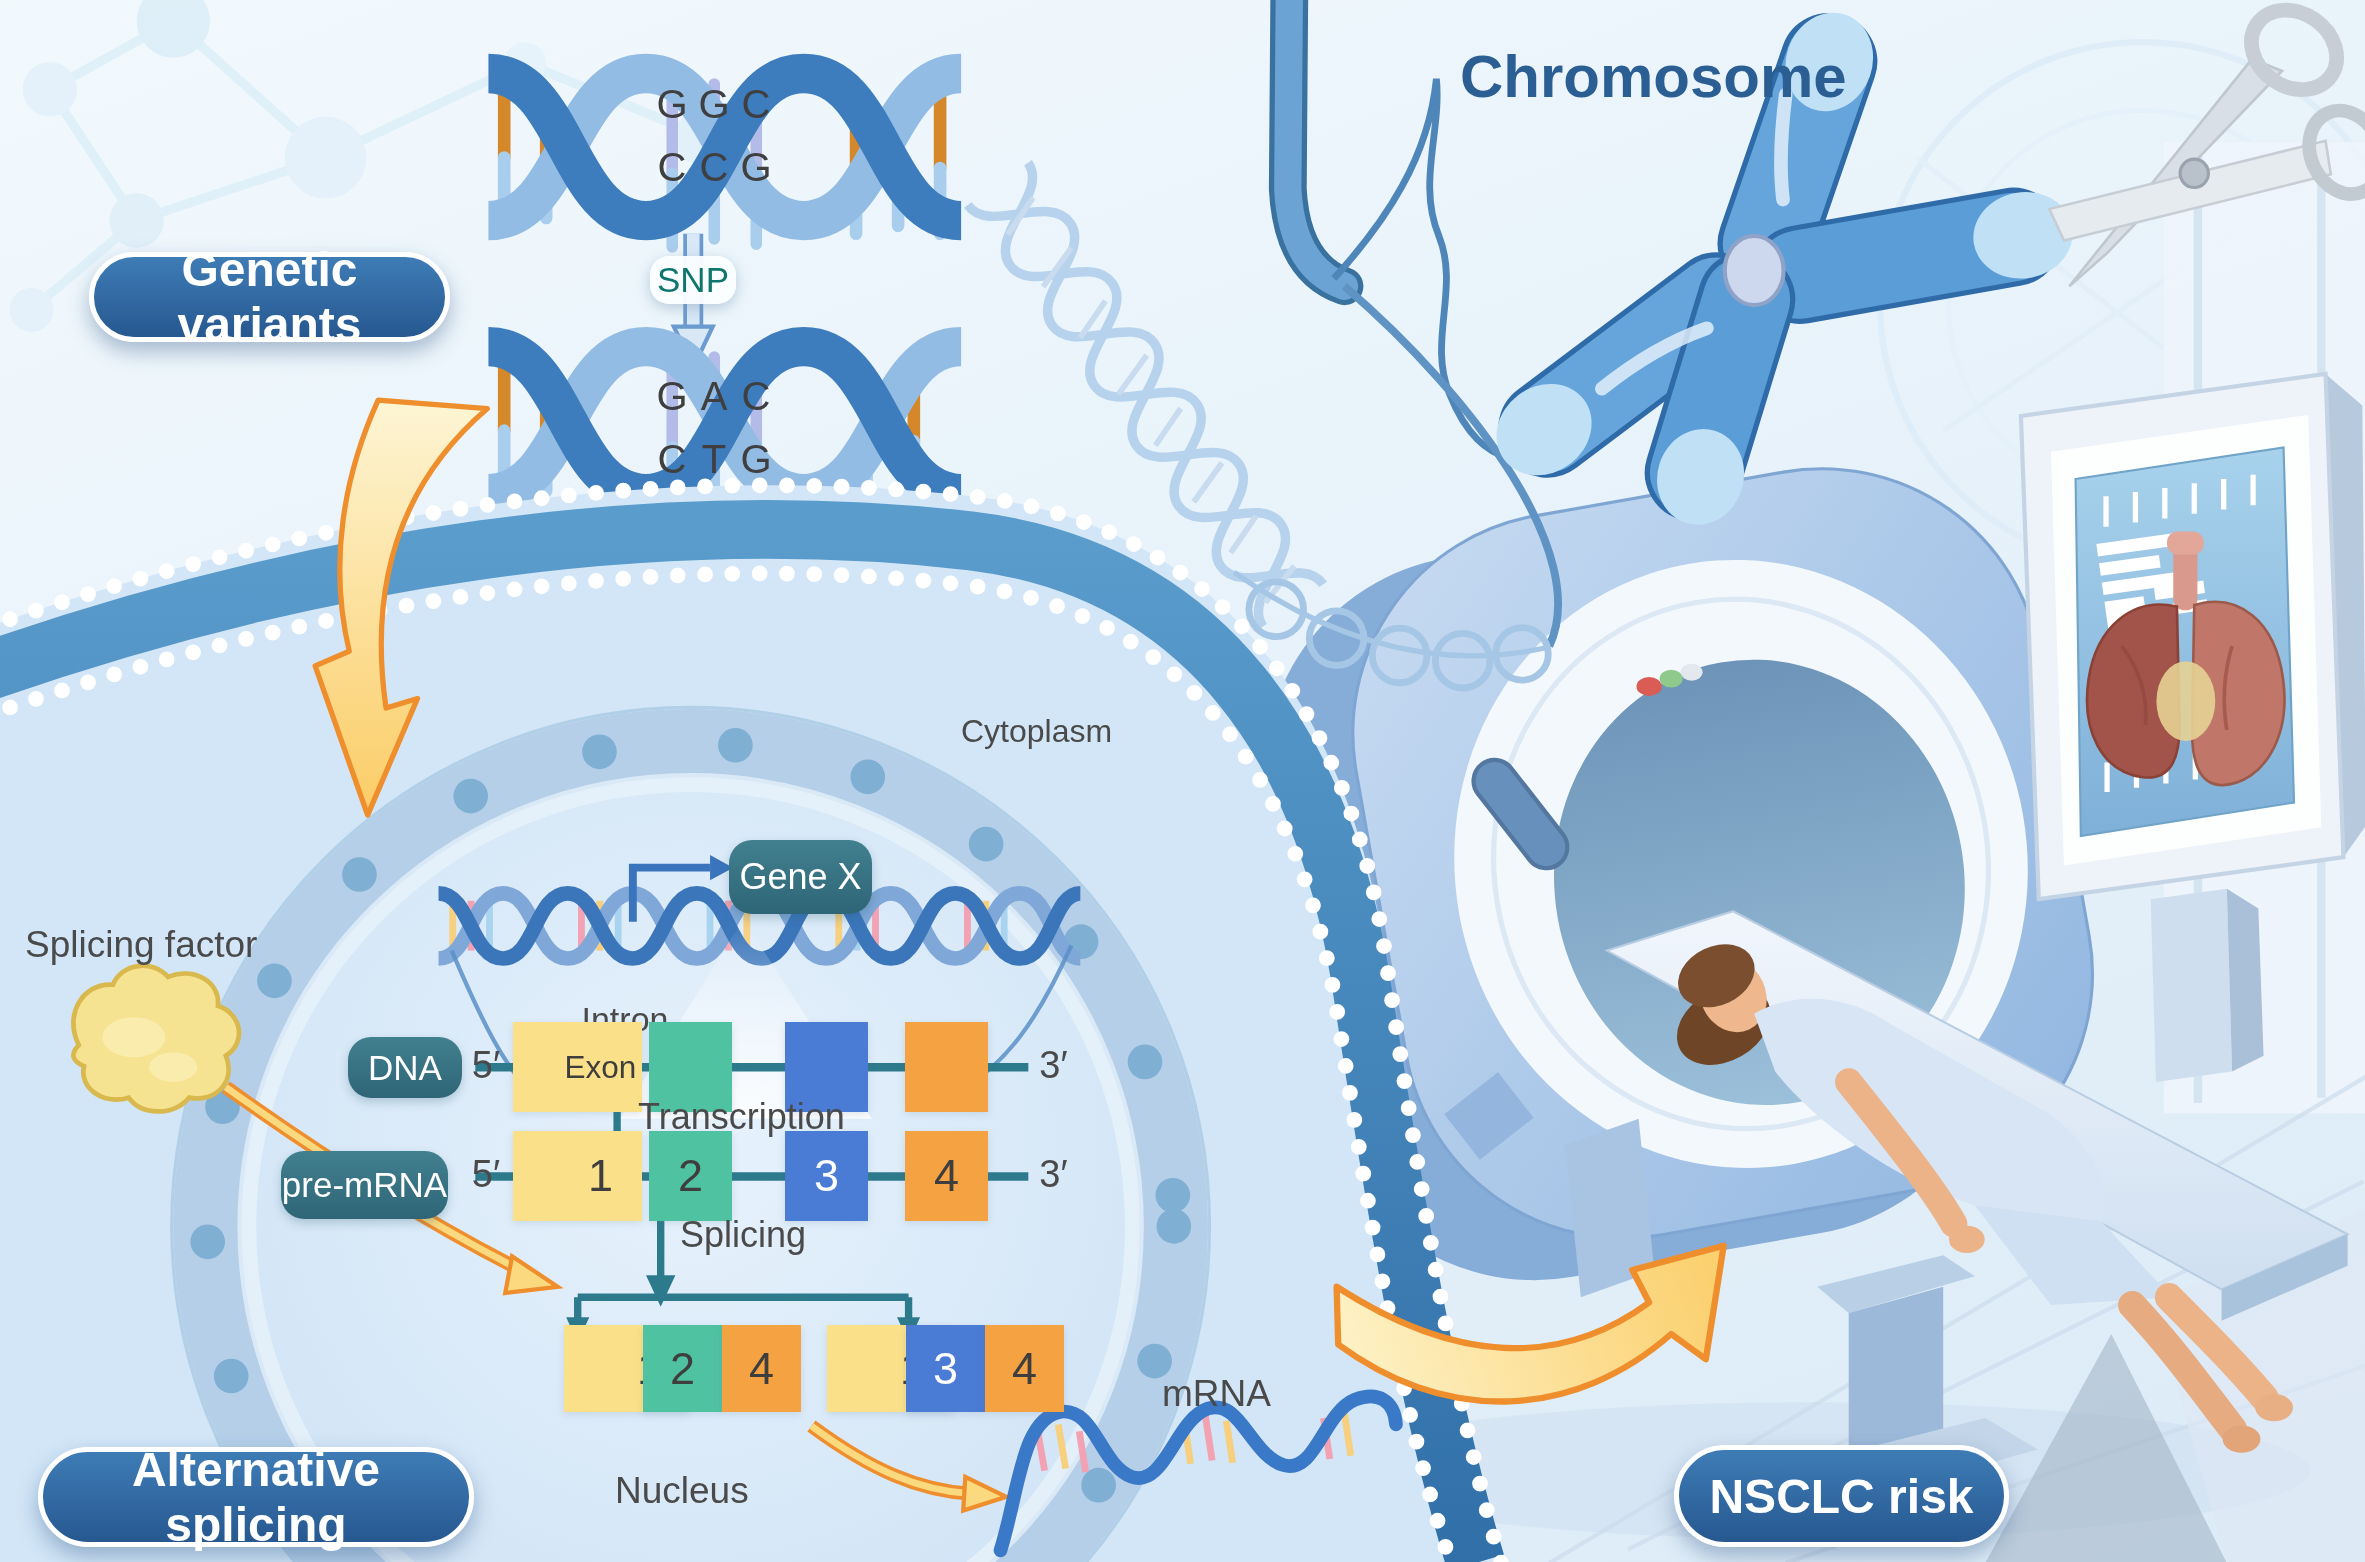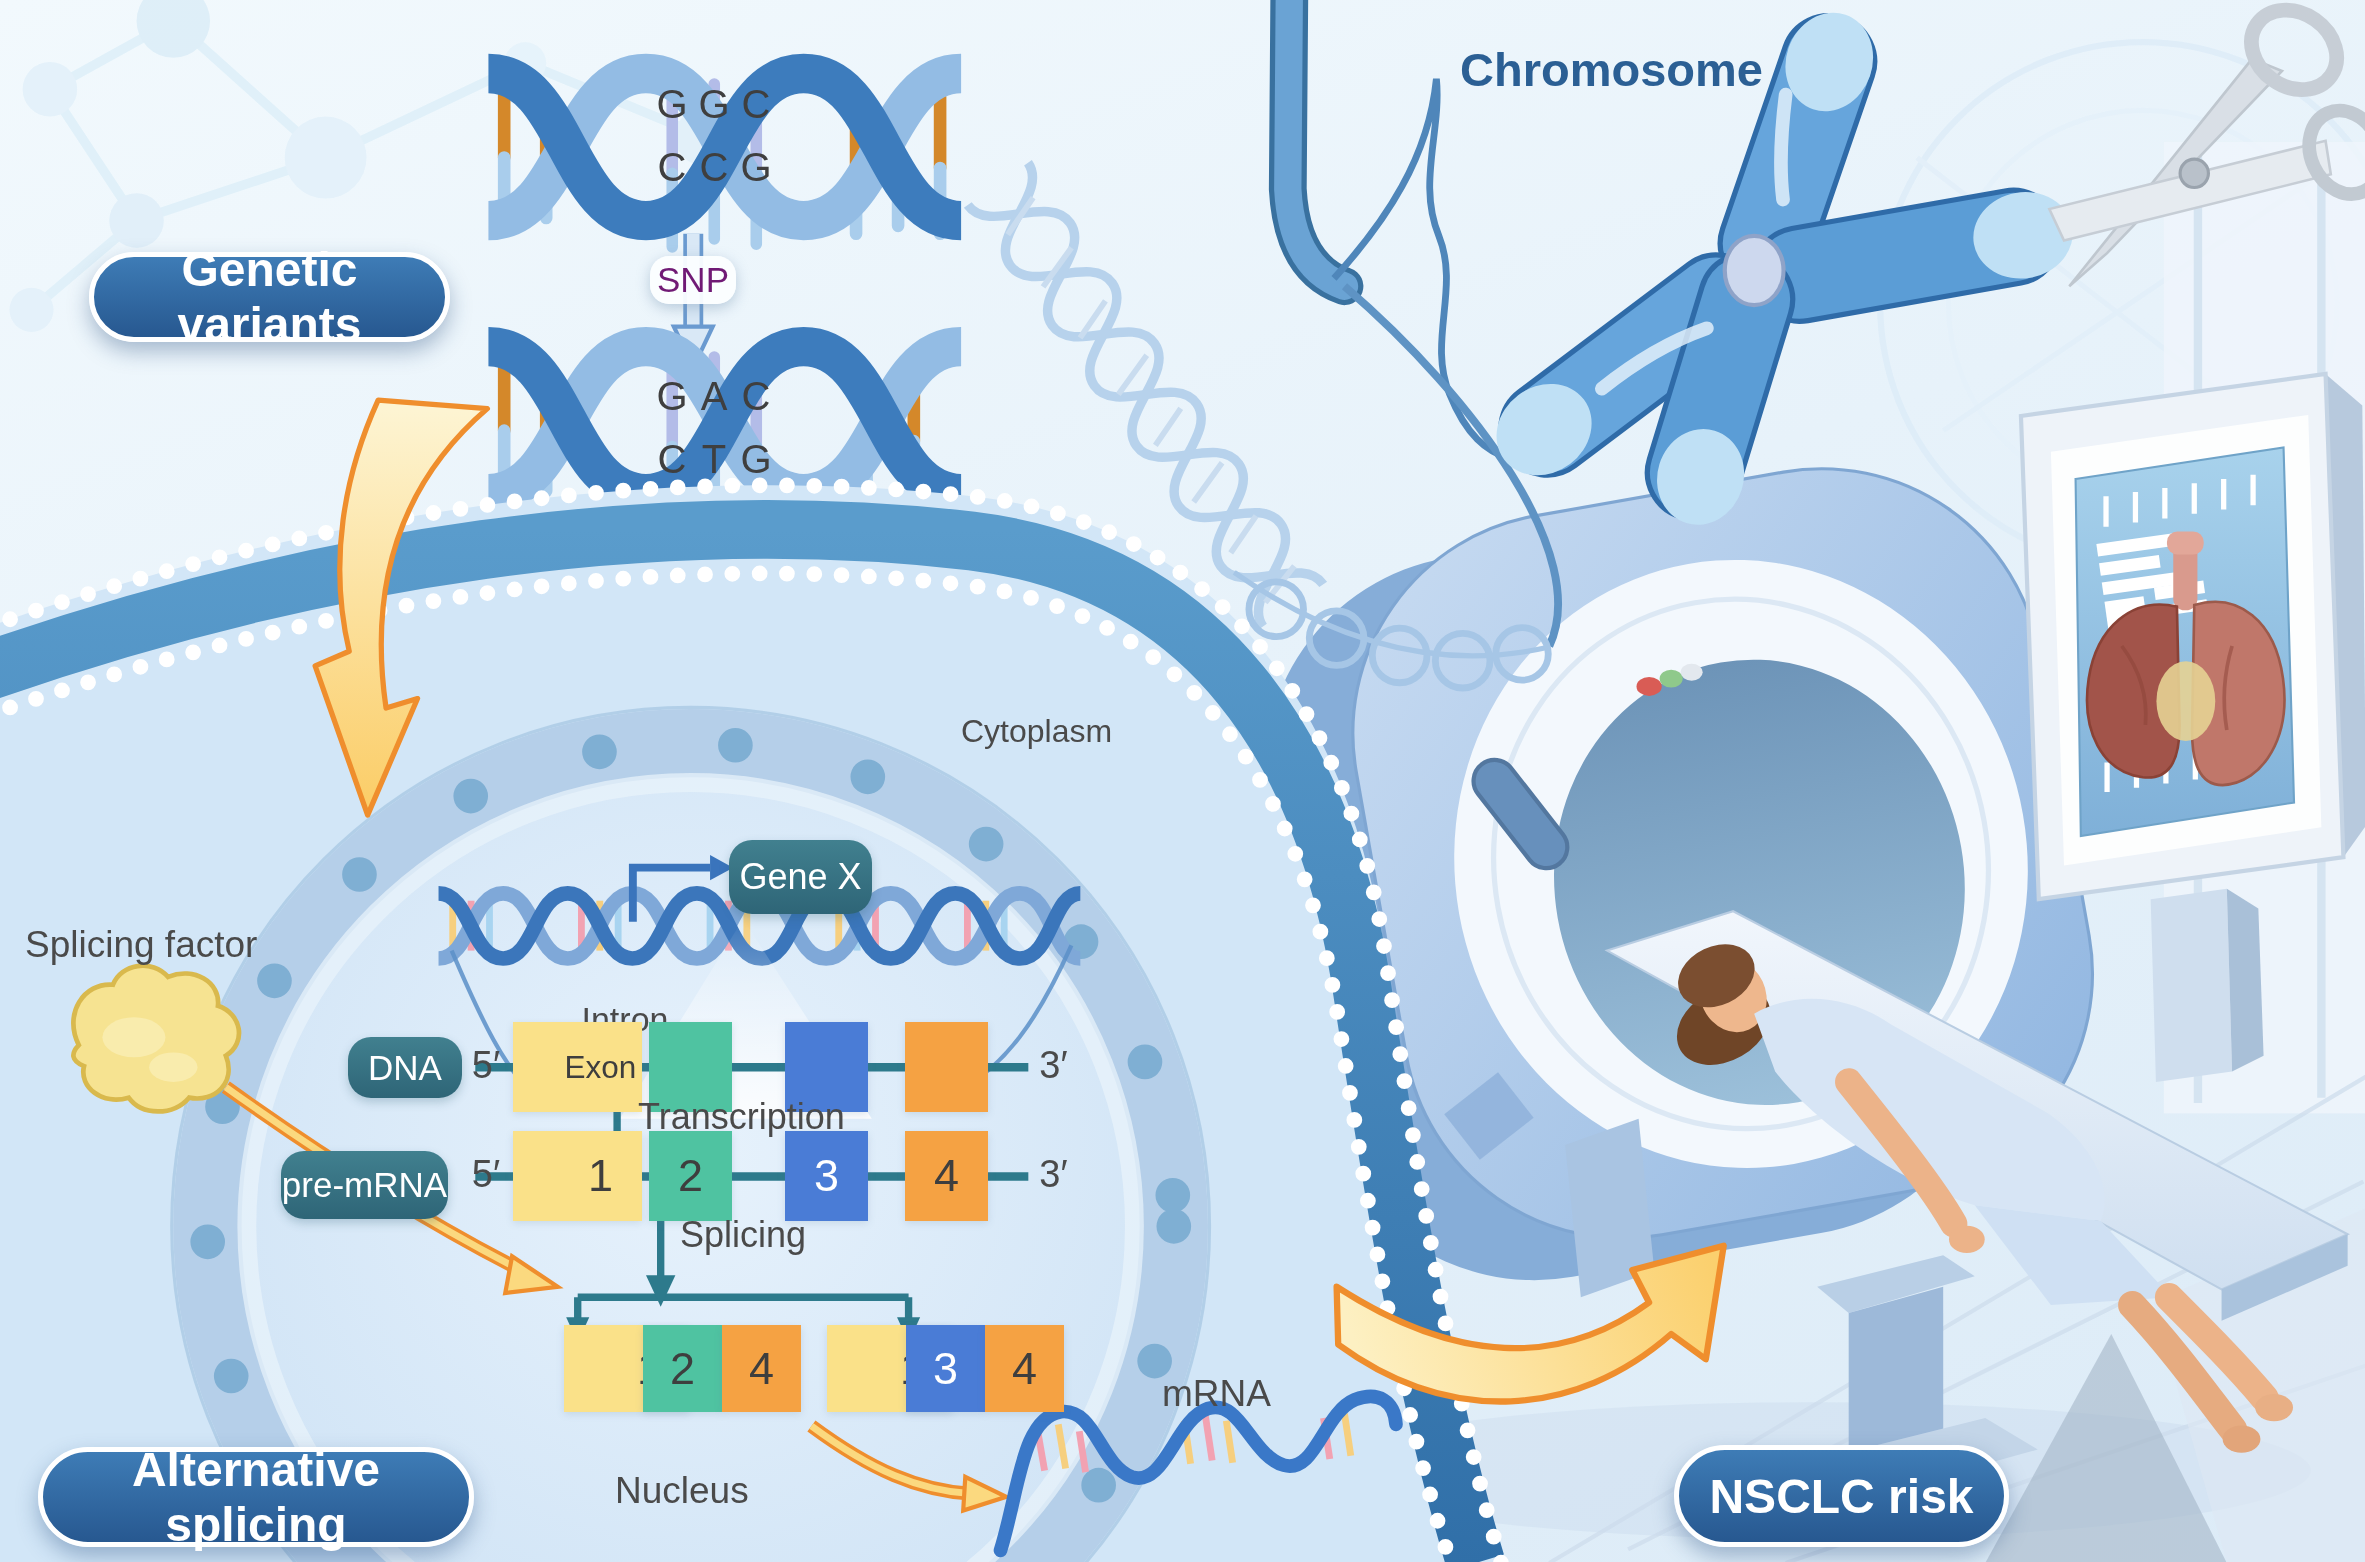--- a/index.html
+++ b/index.html
@@ -16,25 +16,25 @@
     background:linear-gradient(180deg,#3e7cb6,#275890);
     border:5.3px solid #ffffff;border-radius:525px;color:#fff;font-weight:700;
     font-size:48px;box-shadow:0 9.5px 21px rgba(30,70,120,.35);
   }
   .pill-teal{
     background:linear-gradient(180deg,#41808f,#2e6577);
     border-radius:23px;color:#fff;font-size:35px;font-weight:400;
     box-shadow:0 4.2px 9.5px rgba(40,90,110,.25);
   }
   .pill-white{
-    background:rgba(252,254,255,.95);border-radius:19px;color:#701a75;
+    background:rgba(252,254,255,.95);border-radius:19px;color:#0f766e;
     font-size:35px;box-shadow:0 4.2px 13.7px rgba(120,150,180,.45);
   }
   .lab{color:#4a4a4a;font-size:36px;}
-  .title{color:#2b5f94;font-weight:700;font-size:47px;}
+  .title{color:#2b5f94;font-weight:700;font-size:60px;}
   .seq{color:#3f3f3f;font-size:40px;font-weight:500;}
   .box{display:flex;align-items:center;justify-content:center;font-size:45px;color:#3e3e3e;box-shadow:0 3.2px 7.4px rgba(90,120,150,.18);}
   .box-exon{font-size:31.5px;}
   .c-yellow{background:#FAE189;padding-left:46px;} .c-green{background:#4FC3A1;}
   .c-blue{background:#4A7CD6;color:#ffffff;} .c-orange{background:#F5A243;}
 </style>
 </head>
 <body>
 
 <div class="canvas">

